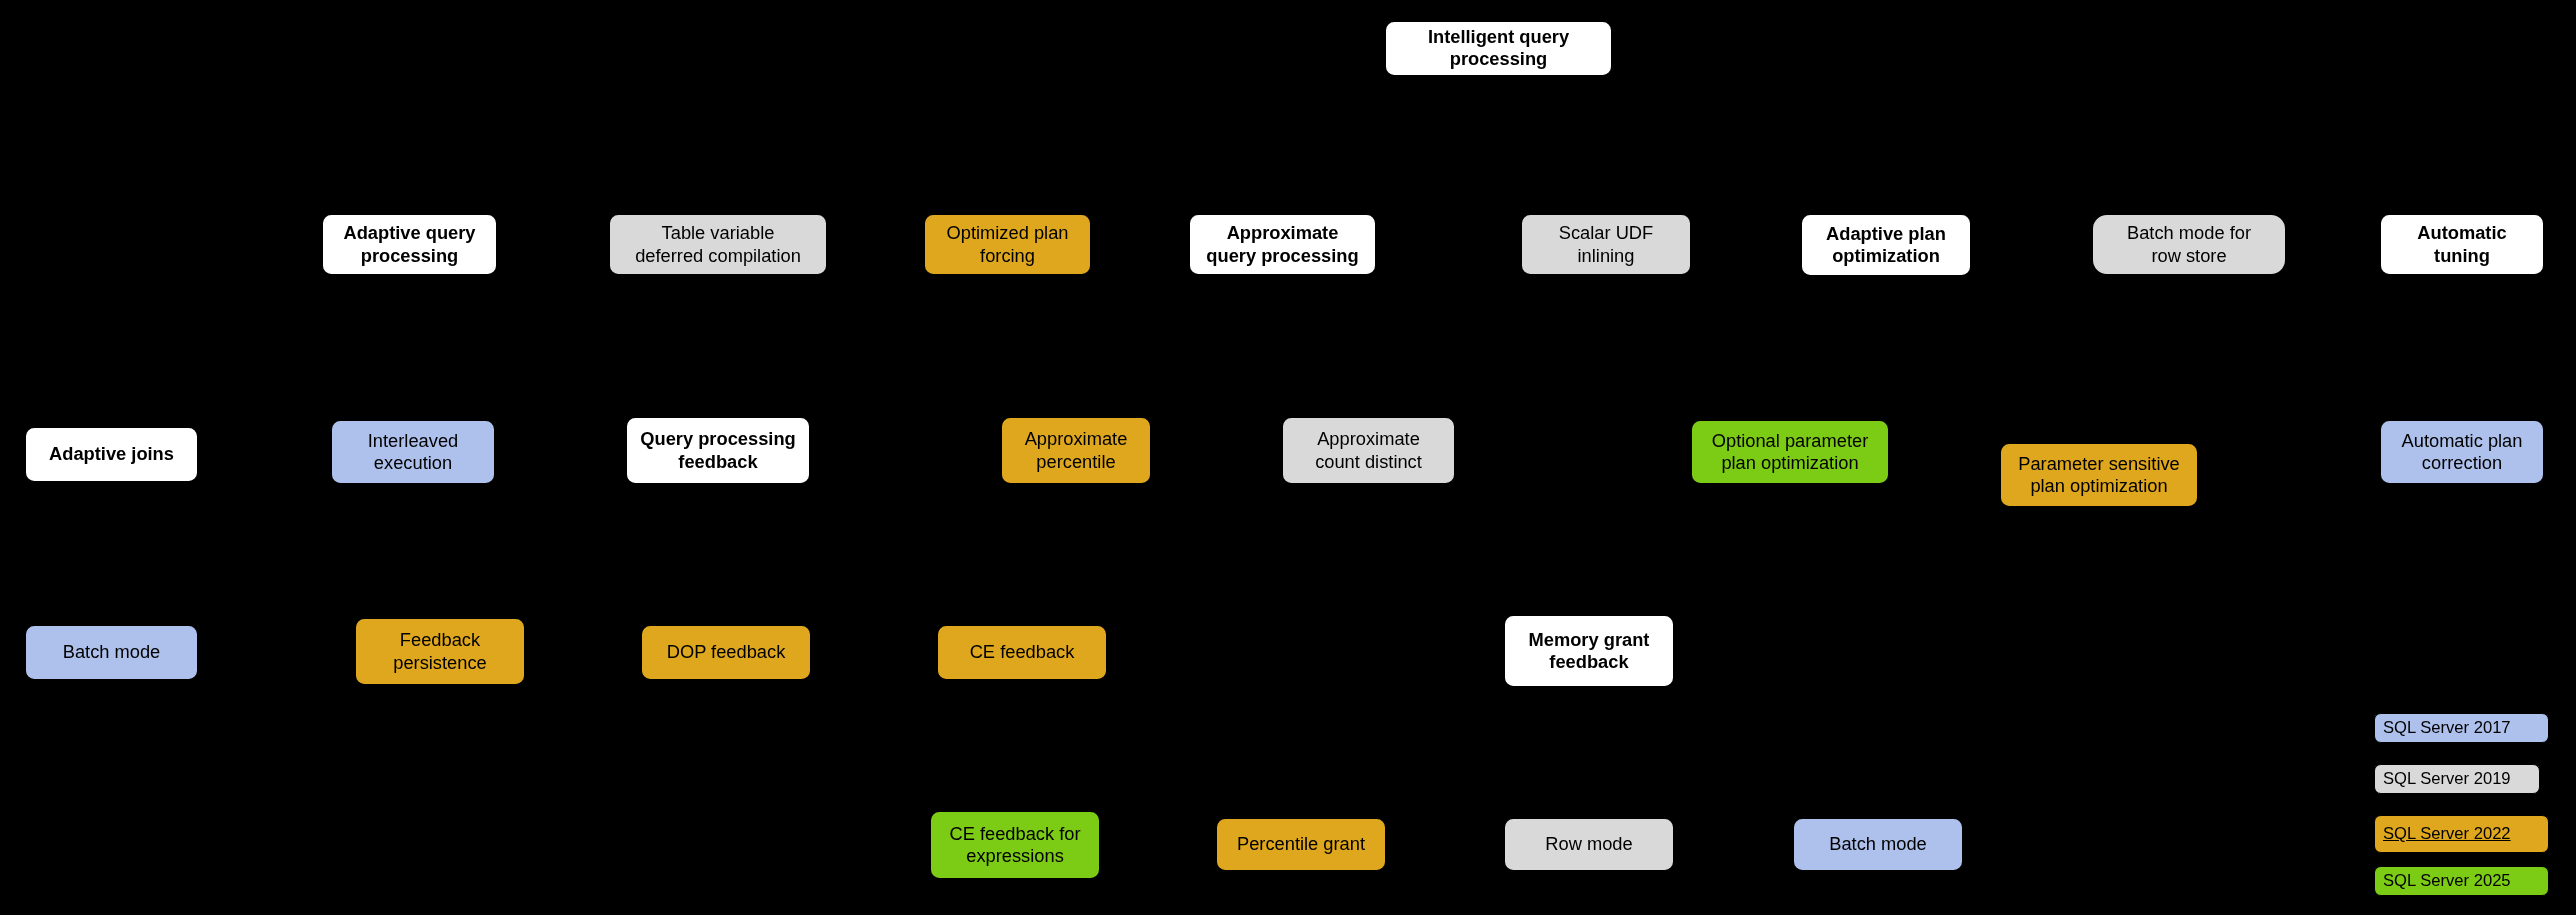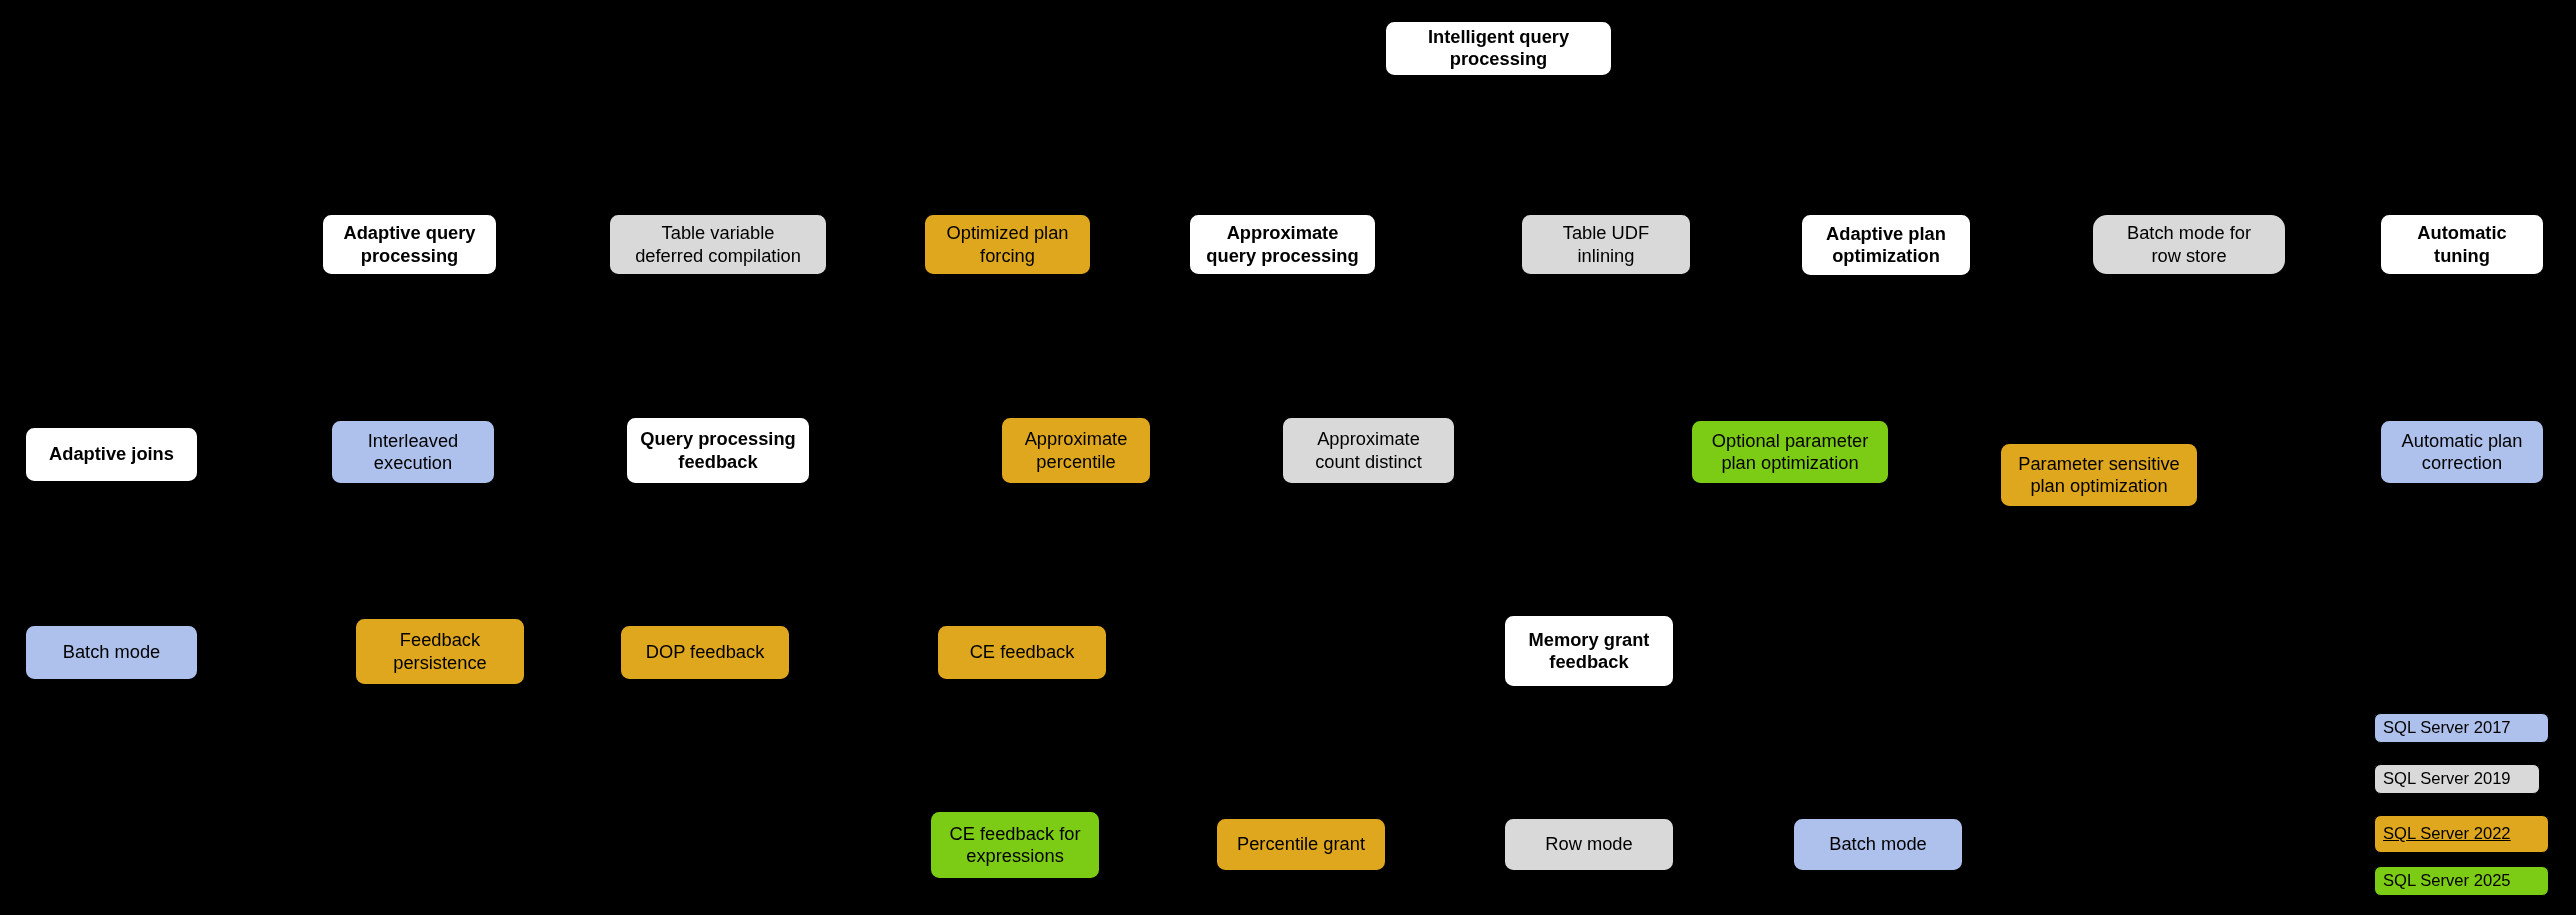--- a/index.html
+++ b/index.html
@@ -101,21 +101,21 @@
       <div class="node white" style="left: 1384px; top: 19.5px; width: 229px; height: 57px;"><span>Intelligent query
 processing</span></div>
       <div class="node white" style="left: 321px; top: 213px; width: 177px; height: 63px;"><span>Adaptive query
 processing</span></div>
       <div class="node gray" style="left: 608px; top: 213px; width: 220px; height: 63px;"><span>Table variable
 deferred compilation</span></div>
       <div class="node orange" style="left: 923px; top: 213px; width: 169px; height: 63px;"><span>Optimized plan
 forcing</span></div>
       <div class="node white" style="left: 1188px; top: 213px; width: 189px; height: 63px;"><span>Approximate
 query processing</span></div>
-      <div class="node gray" style="left: 1520px; top: 213px; width: 172px; height: 63px;"><span>Table UDF
+      <div class="node gray" style="left: 1520px; top: 213px; width: 172px; height: 63px;"><span>Scalar UDF
 inlining</span></div>
       <div class="node white" style="left: 1800px; top: 213px; width: 172px; height: 64px;"><span>Adaptive plan
 optimization</span></div>
       <div class="node gray" style="left: 2091px; top: 213px; width: 196px; height: 63px; border-radius: 16px;"><span>Batch mode for
 row store</span></div>
       <div class="node white" style="left: 2379px; top: 213px; width: 166px; height: 63px;"><span>Automatic
 tuning</span></div>
       <div class="node white" style="left: 24px; top: 426px; width: 175px; height: 57px;"><span>Adaptive joins</span></div>
       <div class="node blue" style="left: 330px; top: 419px; width: 166px; height: 66px;"><span>Interleaved
 execution</span></div>
@@ -127,21 +127,21 @@
 count distinct</span></div>
       <div class="node green" style="left: 1690px; top: 419px; width: 200px; height: 66px;"><span>Optional parameter
 plan optimization</span></div>
       <div class="node orange" style="left: 1999px; top: 419px; width: 200px; height: 66px; margin-top: 23px;"><span>Parameter sensitive
 plan optimization</span></div>
       <div class="node blue" style="left: 2379px; top: 419px; width: 166px; height: 66px;"><span>Automatic plan
 correction</span></div>
       <div class="node blue" style="left: 24px; top: 624px; width: 175px; height: 57px;"><span>Batch mode</span></div>
       <div class="node orange" style="left: 354px; top: 617px; width: 172px; height: 69px;"><span>Feedback
 persistence</span></div>
-      <div class="node orange" style="left: 619px; top: 624px; width: 172px; height: 57px; align-items: center;"><span>DOP feedback</span></div>
+      <div class="node orange" style="left: 640px; top: 624px; width: 172px; height: 57px; align-items: center;"><span>DOP feedback</span></div>
       <div class="node orange" style="left: 936px; top: 624px; width: 172px; height: 57px;"><span>CE feedback</span></div>
       <div class="node white" style="left: 1503px; top: 614px; width: 172px; height: 74px;"><span>Memory grant
 feedback</span></div>
       <div class="node green" style="left: 929px; top: 810px; width: 172px; height: 70px;"><span>CE feedback for
 expressions</span></div>
       <div class="node orange" style="left: 1215px; top: 817px; width: 172px; height: 55px;"><span>Percentile grant</span></div>
       <div class="node gray" style="left: 1503px; top: 817px; width: 172px; height: 55px;"><span>Row mode</span></div>
       <div class="node blue" style="left: 1792px; top: 817px; width: 172px; height: 55px;"><span>Batch mode</span></div>
     </div>
   <div id="legend-layer">

